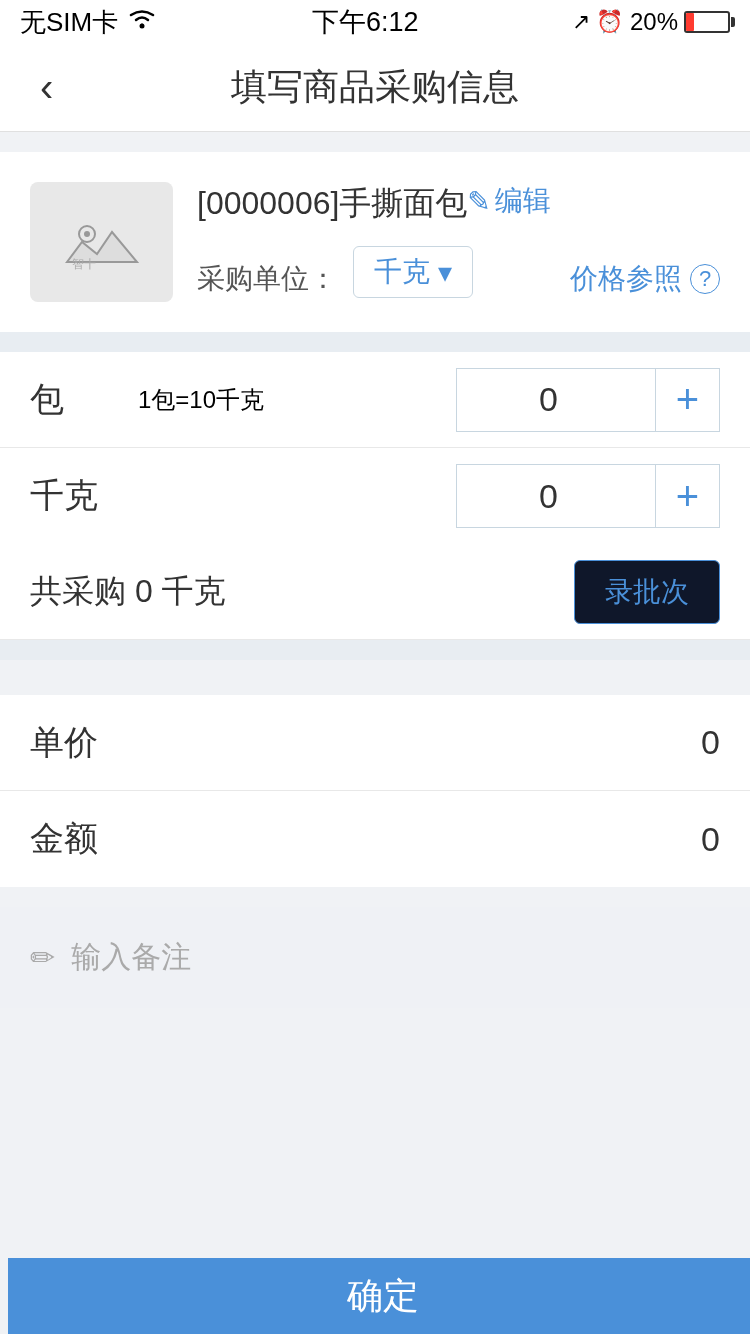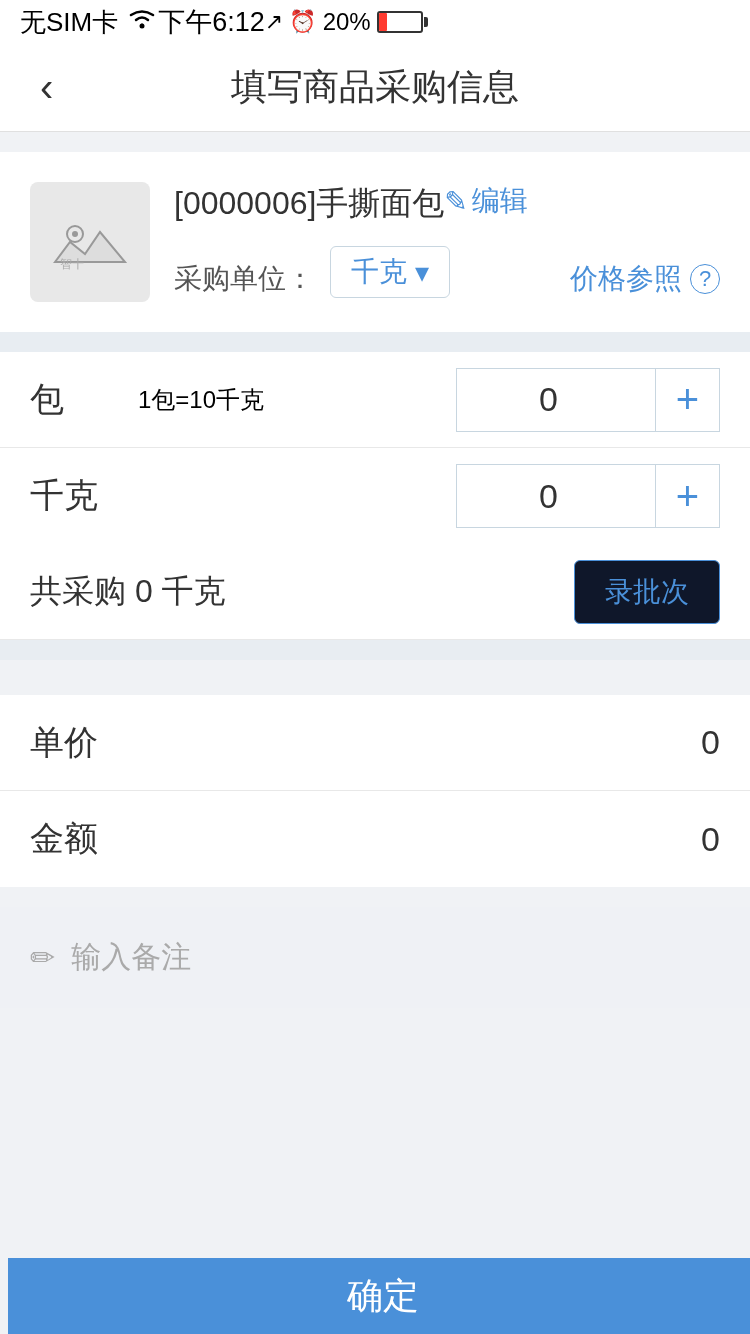--- a/index.html
+++ b/index.html
@@ -13,20 +13,21 @@
       font-size: 32px;
     }
 
     
     .status-bar {
       width: 750px;
       height: 44px;
       background: #fff;
       display: flex;
       align-items: center;
+      justify-content: space-between;
       padding: 0 20px;
       font-size: 28px;
       color: #000;
     }
     .status-left { display: flex; align-items: center; gap: 8px; font-size: 26px; }
     .status-center { font-size: 27px; font-weight: 500; }
     .status-right { display: flex; align-items: center; gap: 6px; font-size: 24px; }
     .battery-icon {
       width: 46px; height: 22px; border: 2px solid #333; border-radius: 3px;
       position: relative; display: inline-flex; align-items: center;
@@ -69,21 +70,21 @@
     
     .product-card {
       background: #fff;
       margin-top: 20px;
       padding: 30px;
       display: flex;
       align-items: flex-start;
       gap: 24px;
     }
     .product-image {
-      width: 120px;
+      width: 143px;
       height: 120px;
       background: #e8e8e8;
       border-radius: 8px;
       display: flex;
       align-items: center;
       justify-content: center;
       flex-shrink: 0;
       font-size: 36px;
       color: #999;
     }

